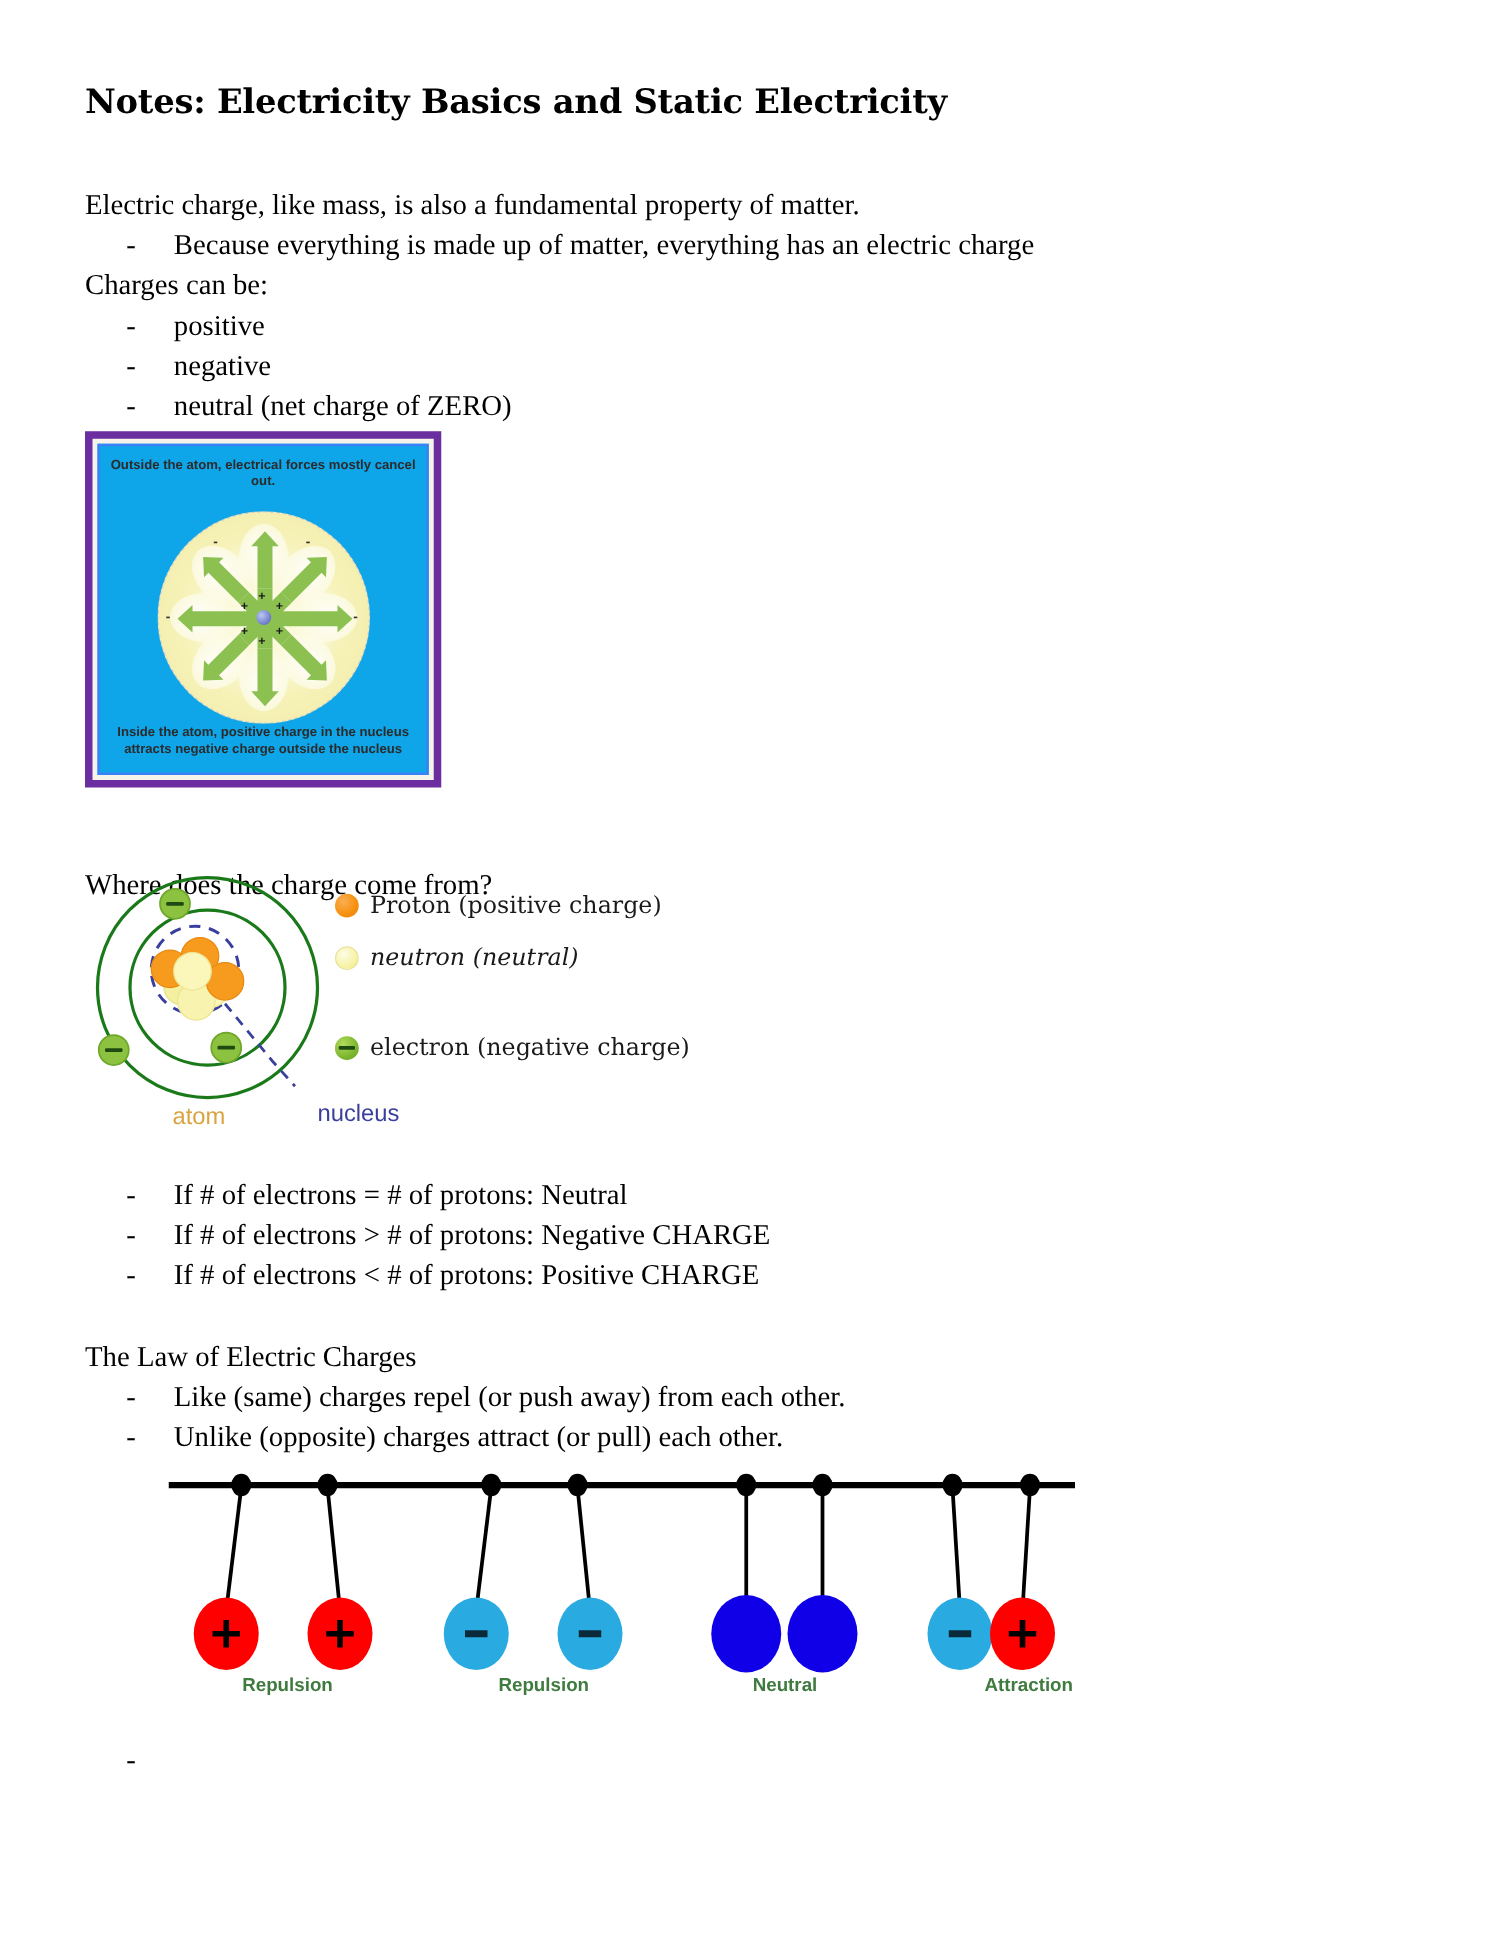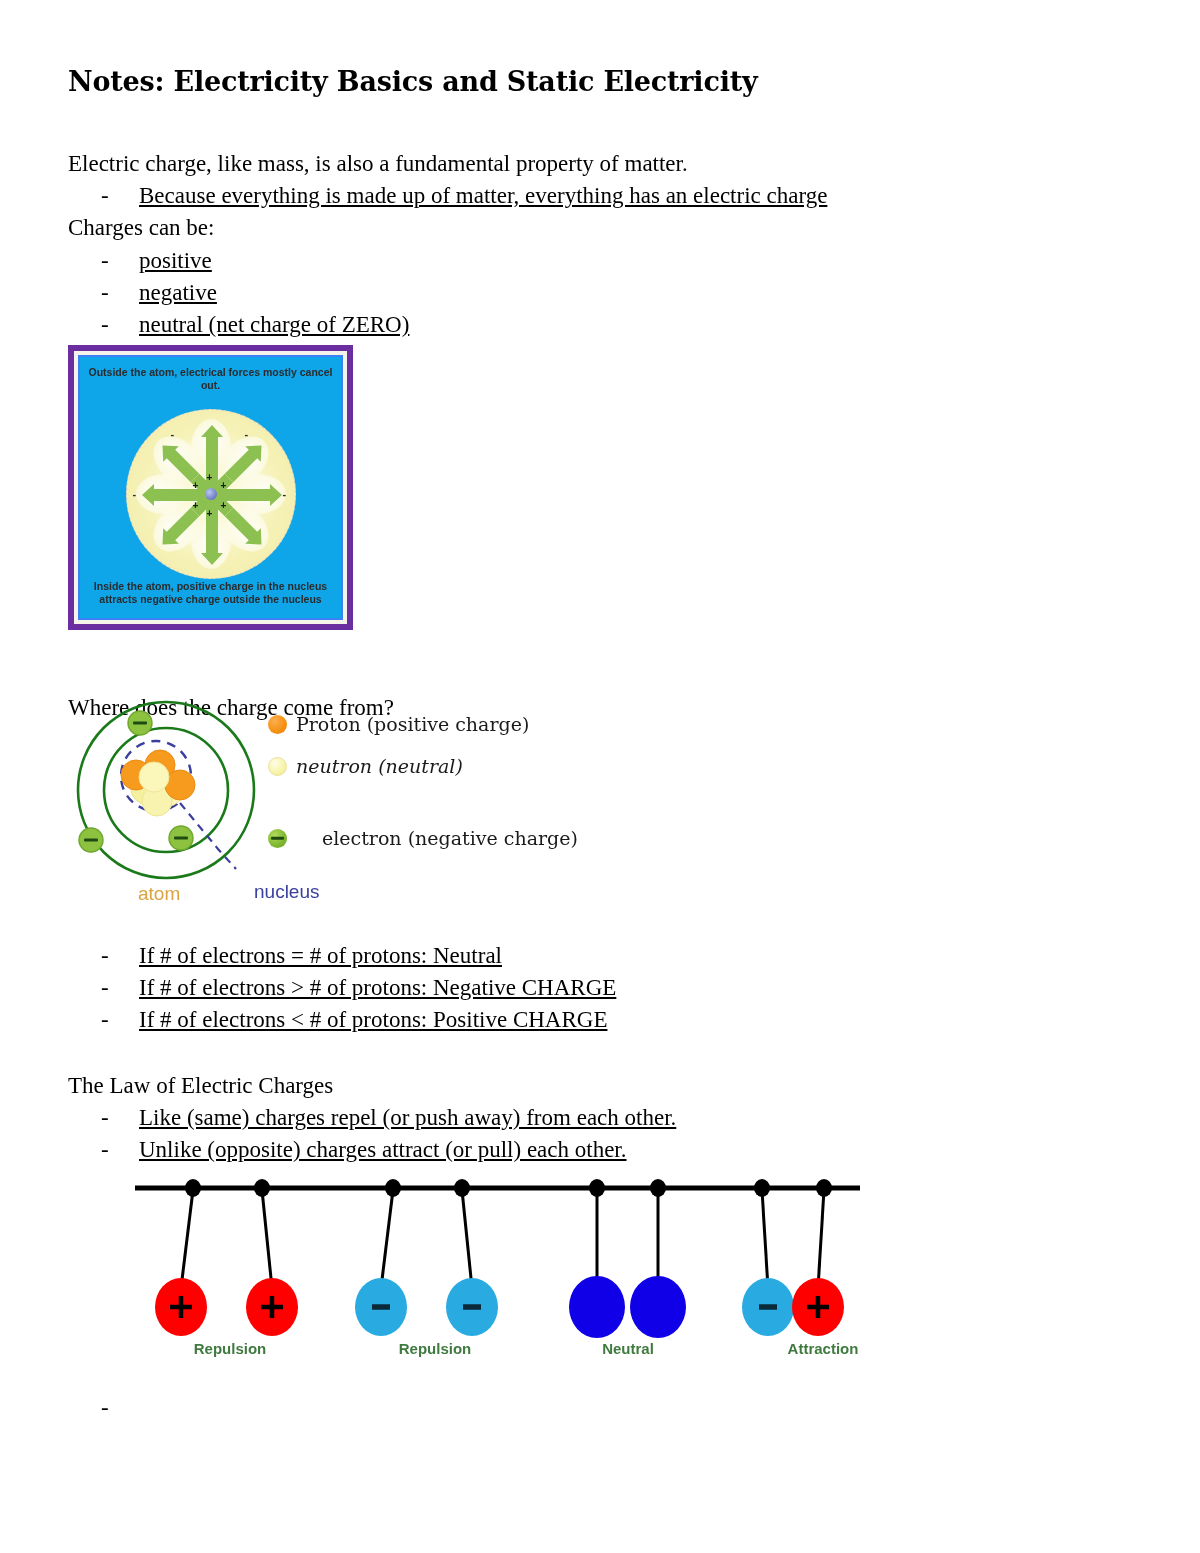--- a/index.html
+++ b/index.html
@@ -30,21 +30,21 @@
     white-space:nowrap;
   }
   .bullet {
     position:absolute; left:101px;
     font-size:23px;
     line-height:31px;
     white-space:nowrap;
     display:flex;
   }
   .bullet .dash { width:38px; flex:0 0 38px; }
-  .bullet .btext { white-space:nowrap;text-decoration:underline; }
+  .bullet .btext { white-space:nowrap; }
 
   
   .fig-forces {
     position:absolute; left:68px; top:345px;
     width:285px; height:285px;
     border:6px solid #6b2ea0;
     background:#f6f3ea;
     overflow:hidden;
   }
   .fig-forces .ff-inner {
@@ -292,21 +292,21 @@
 
     <div class="legend">
       <div class="legend-row" style="top:10px;">
         <span class="legend-dot proton"></span>
         <span>Proton (positive charge)</span>
       </div>
       <div class="legend-row" style="top:52px;font-style:italic;">
         <span class="legend-dot neutron"></span>
         <span>neutron (neutral)</span>
       </div>
-      <div class="legend-row" style="top:124px;gap:26px;">
+      <div class="legend-row" style="top:124px;">
         <span class="legend-dot electron"></span>
         <span>electron (negative charge)</span>
       </div>
     </div>
   </div>
 
   <div class="bullet" style="top:940px;">
     <span class="dash">-</span>
     <span class="btext">If # of electrons = # of protons: Neutral</span>
   </div>

